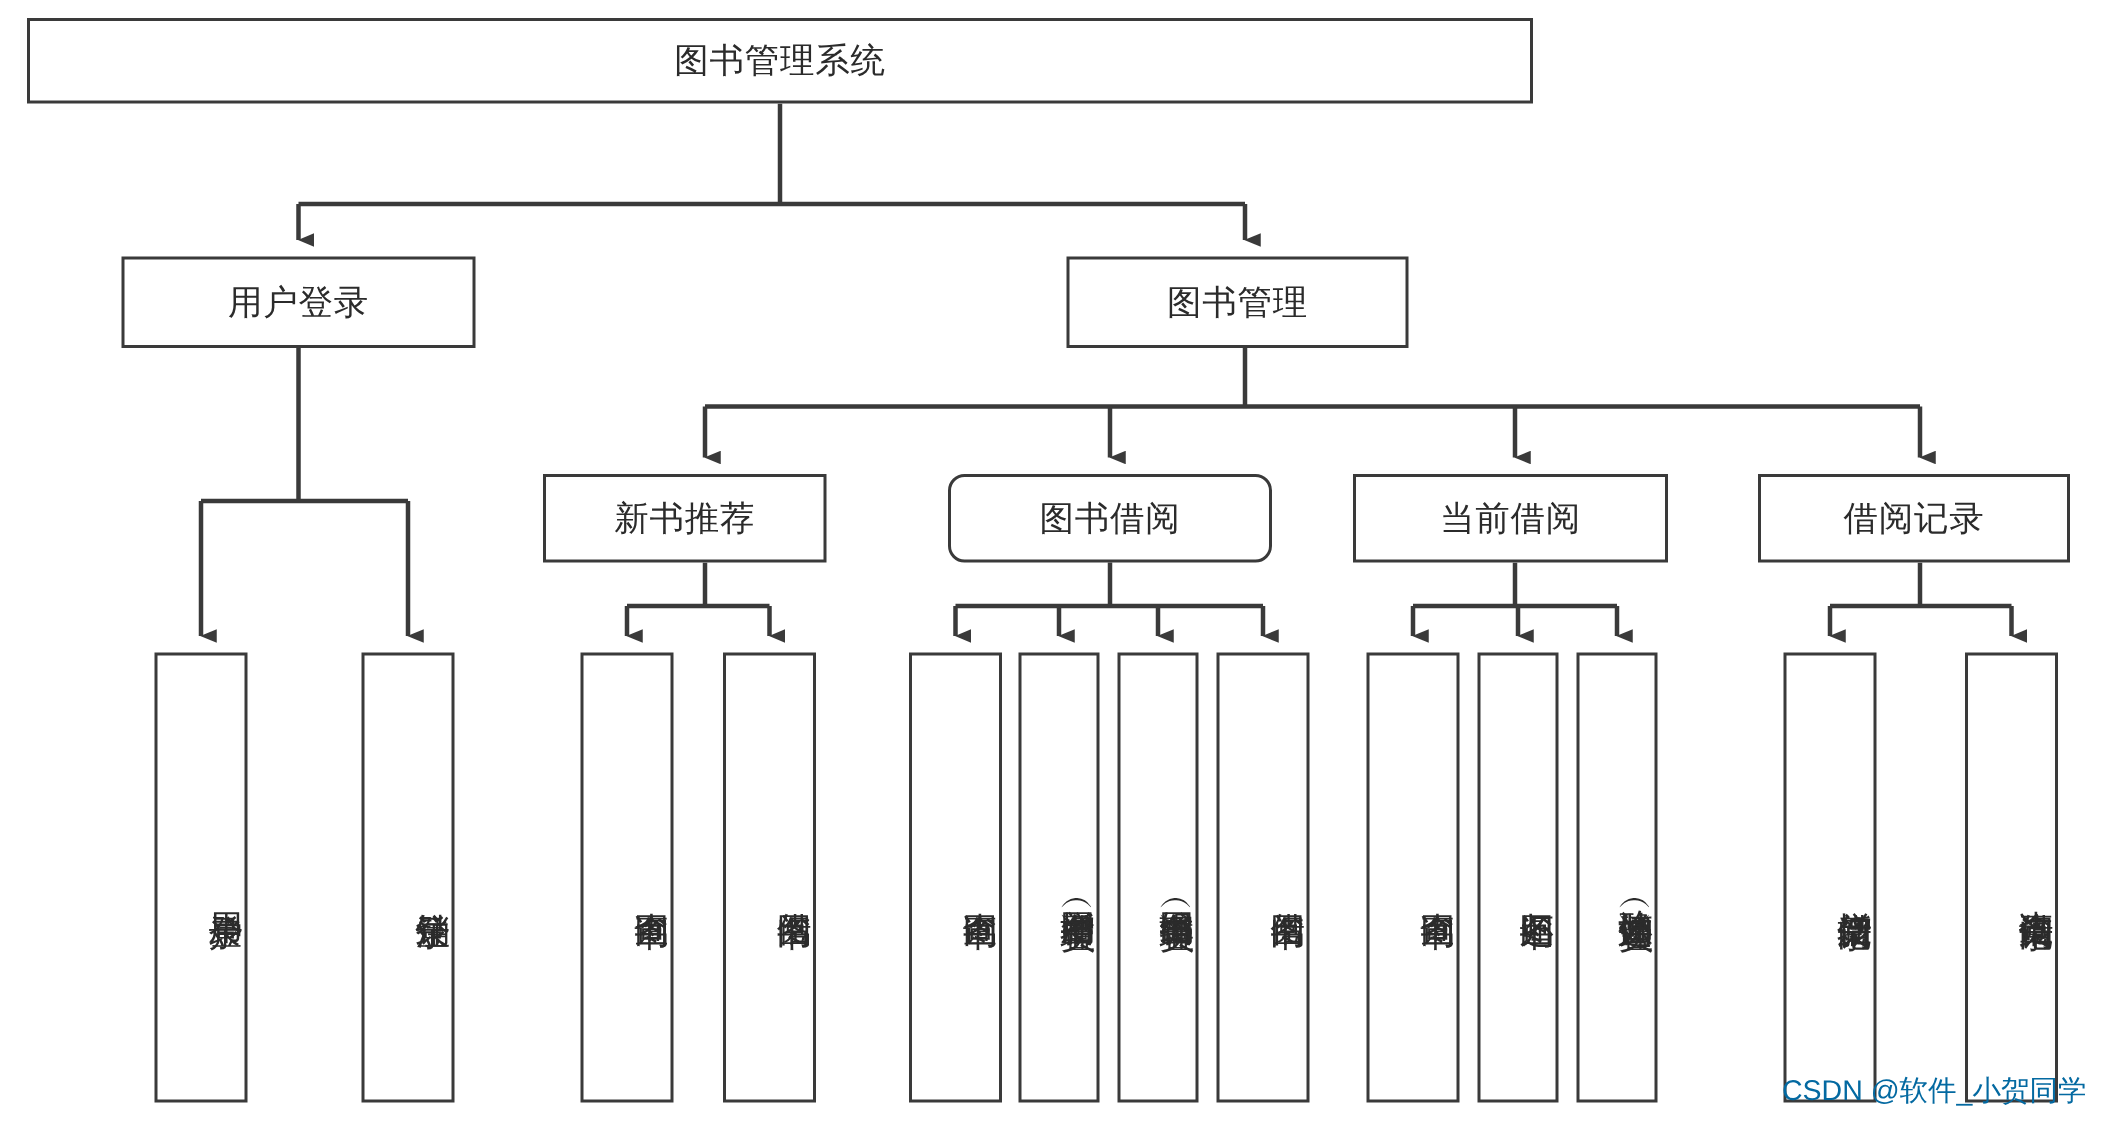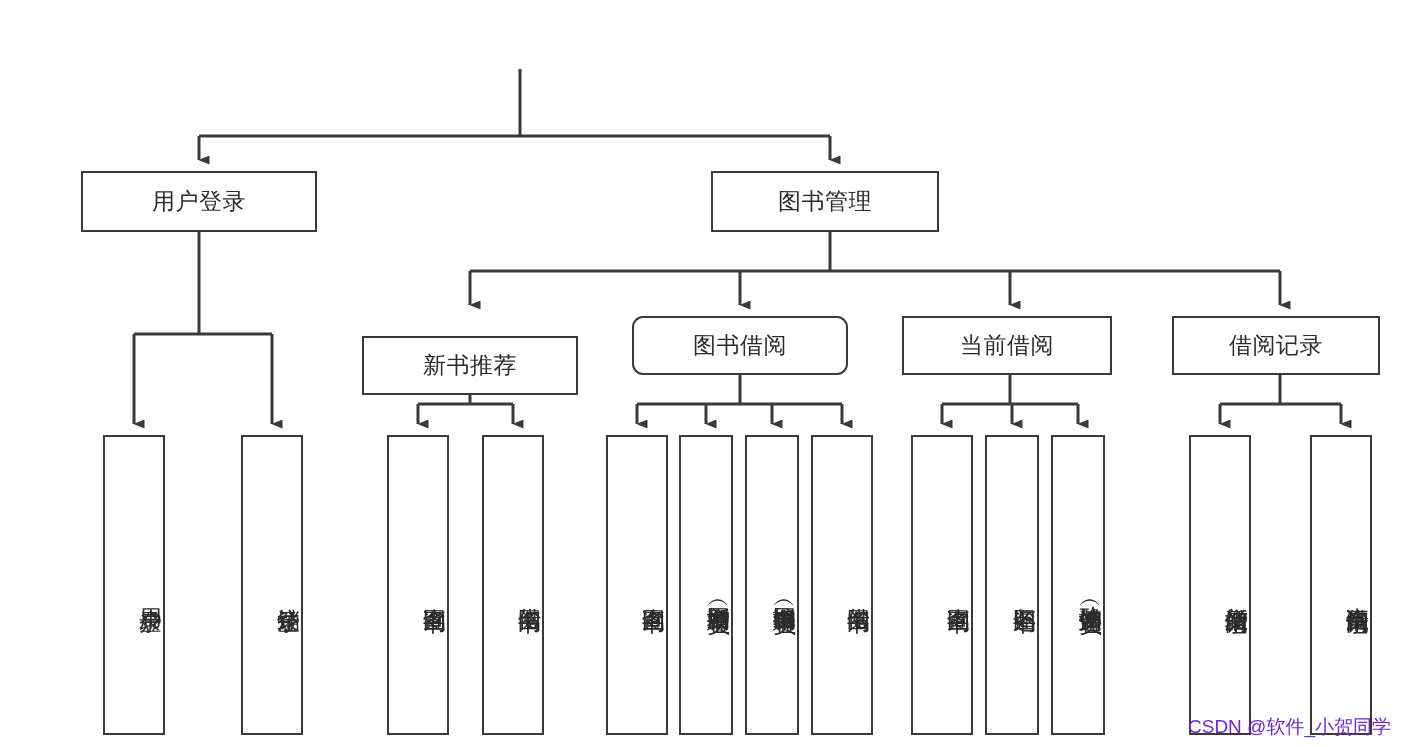--- a/index.html
+++ b/index.html
@@ -58,21 +58,21 @@
   .node.v .vtext {
     writing-mode: vertical-rl;
     text-orientation: upright;
     white-space: nowrap;
   }
   .watermark {
     position: absolute;
     left: 1188px;
     top: 714px;
     font-size: 19px;
-    color: #6d28d9;
+    color: #0369a1;
     white-space: nowrap;
     z-index: 5;
     font-family: "Liberation Sans", "DejaVu Sans", sans-serif;
   }
 </style>
 </head>
 <body>
 
 <div id="canvas">
 
@@ -119,25 +119,26 @@
       <path d="M1012,404 L1012,424" marker-end="url(#arrow)"></path>
       <path d="M1078,404 L1078,424" marker-end="url(#arrow)"></path>
 
       <path d="M1280,375 L1280,404"></path>
       <path d="M1220,404 L1341,404"></path>
       <path d="M1220,404 L1220,424" marker-end="url(#arrow)"></path>
       <path d="M1341,404 L1341,424" marker-end="url(#arrow)"></path>
     </g>
   </svg>
 
+  <div class="node root h" id="node-root" style="left: 18px; top: 12px; width: 1004px; height: 57px;">图书管理系统</div>
 
   <div class="node h" id="node-l2-0" style="left: 81px; top: 171px; width: 236px; height: 61px;">用户登录</div>
   <div class="node h" id="node-l2-1" style="left: 711px; top: 171px; width: 228px; height: 61px;">图书管理</div>
 
-  <div class="node h" id="node-l3-0" style="left: 362px; top: 316px; width: 216px; height: 59px; margin-top: 20px;">新书推荐</div>
+  <div class="node h" id="node-l3-0" style="left: 362px; top: 316px; width: 189px; height: 59px;">新书推荐</div>
   <div class="node h" id="node-l3-1" style="left: 632px; top: 316px; width: 216px; height: 59px; border-radius: 11px;">图书借阅</div>
   <div class="node h" id="node-l3-2" style="left: 902px; top: 316px; width: 210px; height: 59px;">当前借阅</div>
   <div class="node h" id="node-l3-3" style="left: 1172px; top: 316px; width: 208px; height: 59px;">借阅记录</div>
 
   <div class="node v" id="node-leaf-0" style="left: 103px; top: 435px; width: 62px; height: 300px;">
     <span class="vtext">用户登录</span>
   </div>
   <div class="node v" id="node-leaf-1" style="left: 241px; top: 435px; width: 62px; height: 300px;">
     <span class="vtext">注销登录</span>
   </div>

